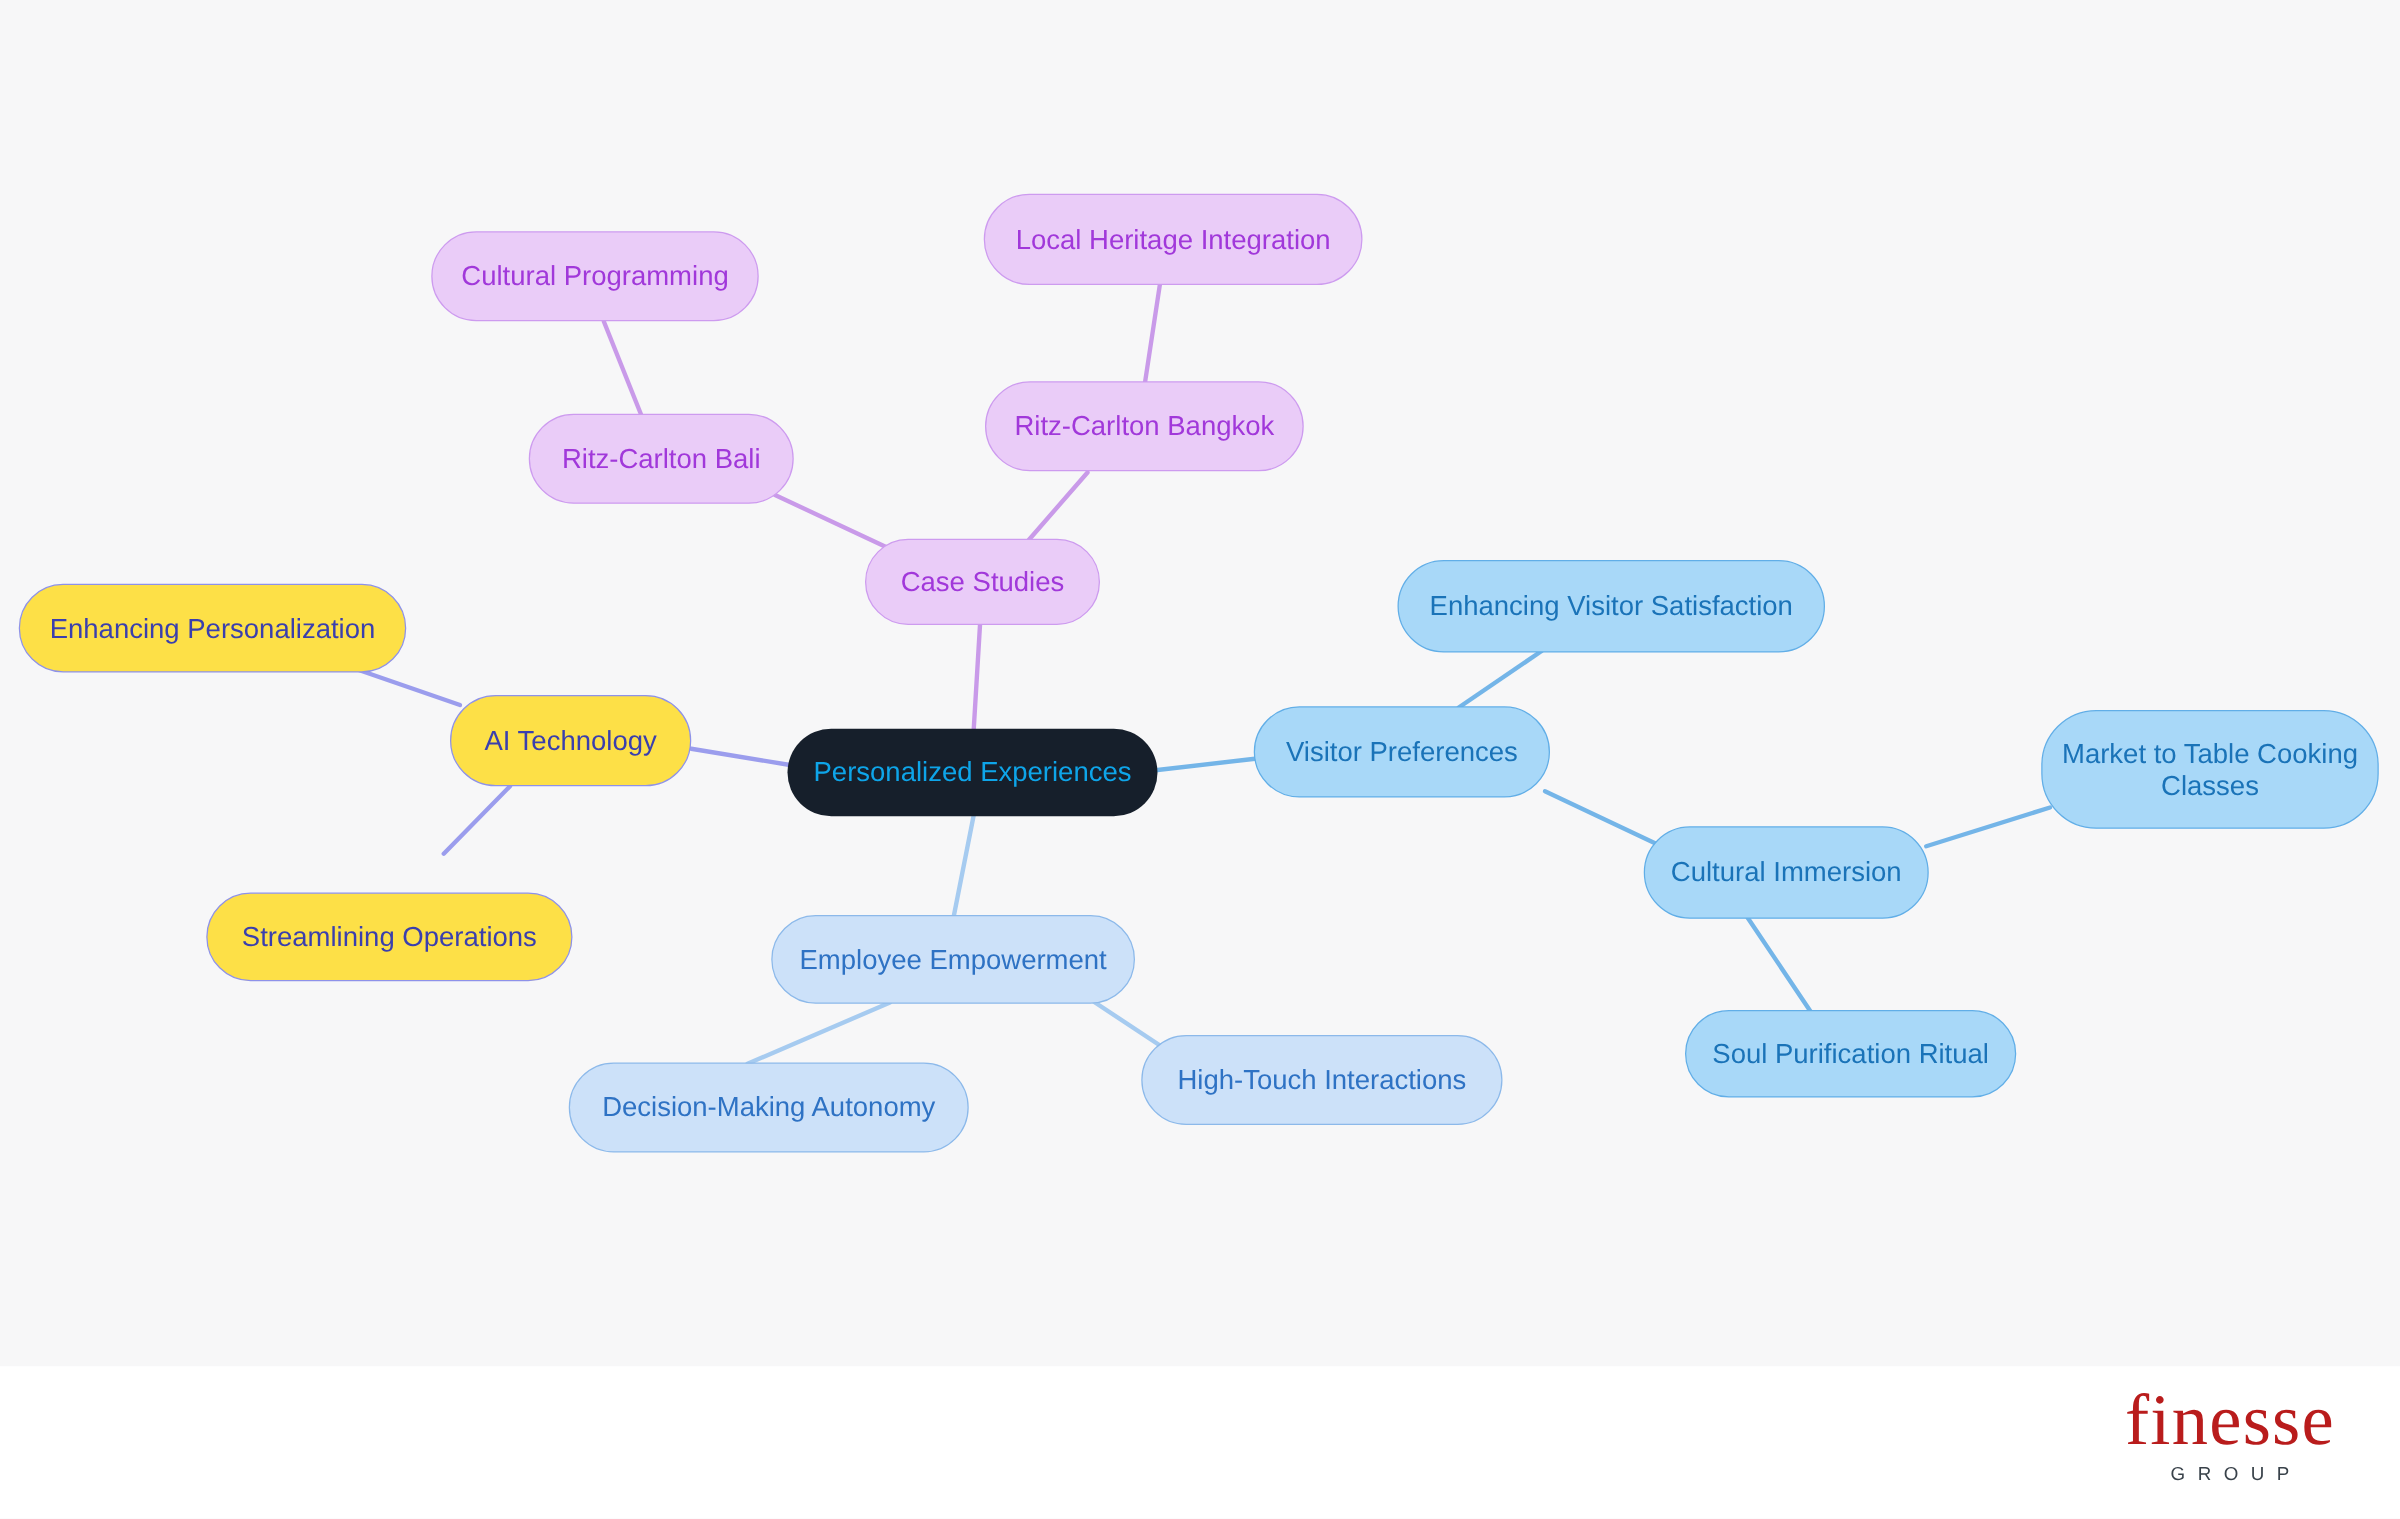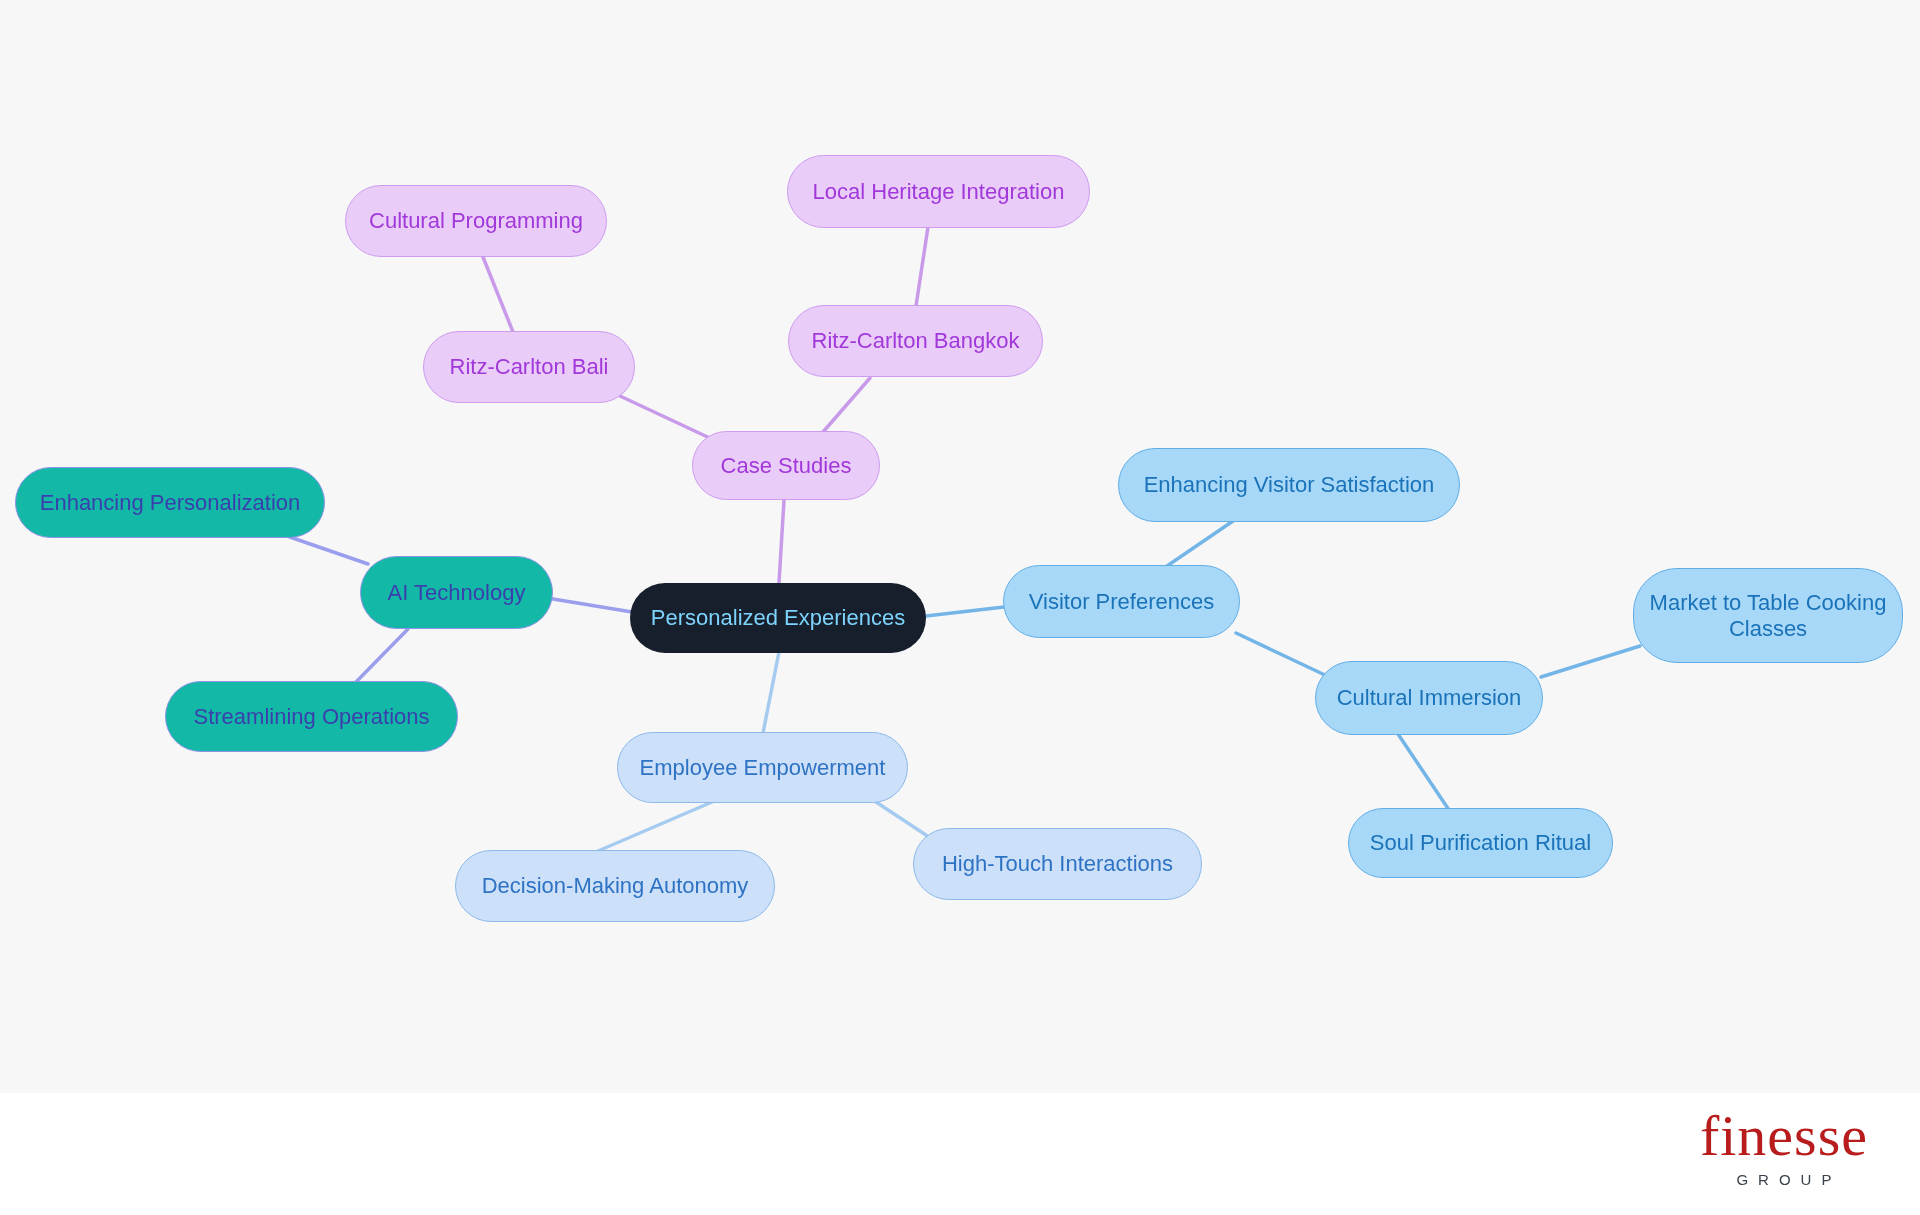--- a/index.html
+++ b/index.html
@@ -33,30 +33,30 @@
     font-size: 22px;
     line-height: 1.15;
     box-sizing: border-box;
     padding: 0 14px;
     white-space: nowrap;
   }
   .node.wrap { white-space: normal; }
 
   .node.central {
     background: #161f2b;
-    color: #7dd3fc;
+    color: #0ea5e9;
     border: none;
   }
   .node.purple {
     background: #eaccf8;
     border: 1.5px solid #cd9bef;
     color: #a138da;
   }
   .node.periwinkle {
-    background: #14b8a6;
+    background: #fde047;
     border: 1.5px solid #8e92e9;
     color: #3a3fae;
     justify-content: center;
   }
   .node.skyblue {
     background: #a8d8f8;
     border: 1.5px solid #61aee7;
     color: #1a73b8;
   }
   .node.lightblue {
@@ -68,21 +68,21 @@
 
   
   #n-central        { left: 630px;  top: 583px; width: 296px; height: 70px; }
   #n-case-studies   { left: 692px;  top: 431px; width: 188px; height: 69px; }
   #n-cultural-prog  { left: 345px;  top: 185px; width: 262px; height: 72px; }
   #n-ritz-bali      { left: 423px;  top: 331px; width: 212px; height: 72px; }
   #n-ritz-bangkok   { left: 788px;  top: 305px; width: 255px; height: 72px; }
   #n-local-heritage { left: 787px;  top: 155px; width: 303px; height: 73px; }
   #n-ai-tech        { left: 360px;  top: 556px; width: 193px; height: 73px; }
   #n-enh-pers       { left: 15px;   top: 467px; width: 310px; height: 71px; }
-  #n-stream-ops     { left: 165px;  top: 681px; width: 293px; height: 71px; }
+  #n-stream-ops     { left: 165px;  top: 714px; width: 293px; height: 71px; }
   #n-visitor-pref   { left: 1003px; top: 565px; width: 237px; height: 73px; }
   #n-enh-visitor    { left: 1118px; top: 448px; width: 342px; height: 74px; }
   #n-cult-immersion { left: 1315px; top: 661px; width: 228px; height: 74px; }
   #n-market-table   { left: 1633px; top: 568px; width: 270px; height: 95px; border-radius: 44px; }
   #n-soul-ritual    { left: 1348px; top: 808px; width: 265px; height: 70px; }
   #n-emp-empower    { left: 617px;  top: 732px; width: 291px; height: 71px; }
   #n-decision-auto  { left: 455px;  top: 850px; width: 320px; height: 72px; }
   #n-high-touch     { left: 913px;  top: 828px; width: 289px; height: 72px; }
 
   .footer {

